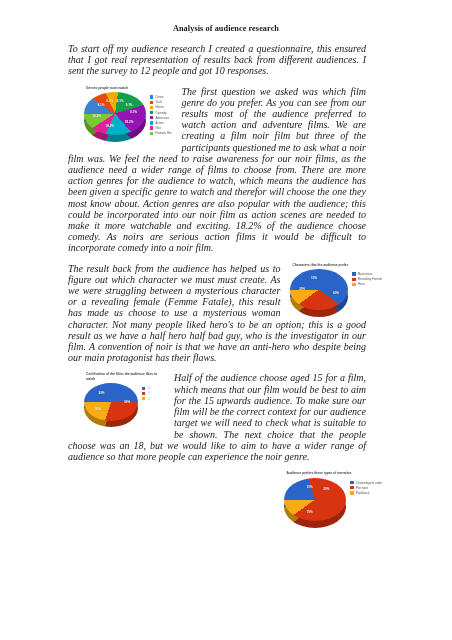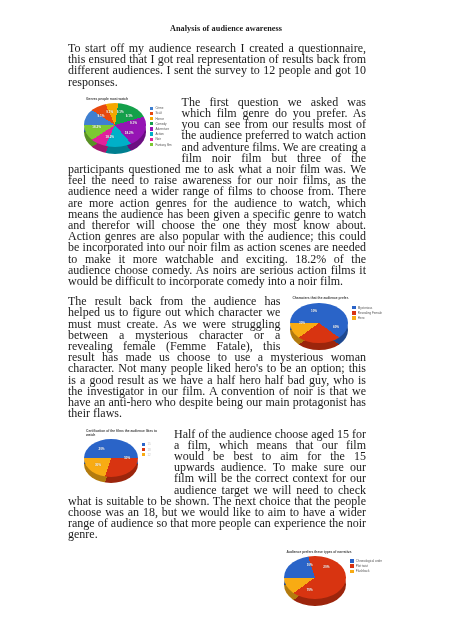--- a/index.html
+++ b/index.html
@@ -13,22 +13,23 @@
     padding:0;box-sizing:border-box;background:#fff;
   }
   .inner{
     position:absolute;left:68px;top:24px;width:316px;
   }
   h1.doc-title{
     font-size:8.2px;font-weight:bold;text-align:center;
     margin:0 0 10px 0;letter-spacing:.1px;
   }
   p.para{
-    font-size:12px;line-height:11.2px;text-align:justify;
+    font-size:10px;line-height:11.2px;text-align:justify;
     margin:0 18px 9px 0;
+    font-style:italic;
   }
   .clearfix::after{content:"";display:table;clear:both;}
 
   
   .chart-box{background:#fff;}
   .chart-left{float:left;margin:0 10px 2px 16px;}
   .chart-right{float:right;margin:0 2px 2px 10px;}
   .chart-title{
     font-size:3.3px;font-weight:bold;color:#444;
     margin:0 0 2px 2px;line-height:4.4px;
@@ -63,21 +64,21 @@
     width:3.4px;height:3.4px;margin-right:2px;flex:0 0 auto;
   }
   .legend-text{white-space:nowrap;}
 </style>
 </head>
 <body>
 
 <div class="page">
   <div class="inner">
 
-    <h1 class="doc-title">Analysis of audience awareness</h1>
+    <h1 class="doc-title">Analysis of audience research</h1>
 
     <p class="para">To start off my audience research I created a questionnaire, this ensured that I got real representation of results back from different audiences. I sent the survey to 12 people and got 10 responses.</p>
 
     <div class="clearfix">
       <div class="chart-box chart-left">
         <div class="chart-title">Genres people most watch</div>
         <div class="chart-row">
           <div class="pie-wrap">
               <div class="pie3d" style="width: 62px; height: 50.4px;">
                 <div class="pie-side" style="width: 62px; height: 43.4px; top: 7px; background: conic-gradient(from -90deg, rgb(63, 127, 208) 0%, rgb(63, 127, 208) 9.09091%, rgb(232, 73, 15) 9.09091%, rgb(232, 73, 15) 18.1818%, rgb(246, 168, 0) 18.1818%, rgb(246, 168, 0) 27.2727%, rgb(20, 160, 74) 27.2727%, rgb(20, 160, 74) 45.4545%, rgb(150, 20, 180) 45.4545%, rgb(150, 20, 180) 63.6364%, rgb(0, 176, 200) 63.6364%, rgb(0, 176, 200) 81.8182%, rgb(224, 33, 155) 81.8182%, rgb(224, 33, 155) 90.9091%, rgb(124, 200, 50) 90.9091%, rgb(124, 200, 50) 100%);"></div>

